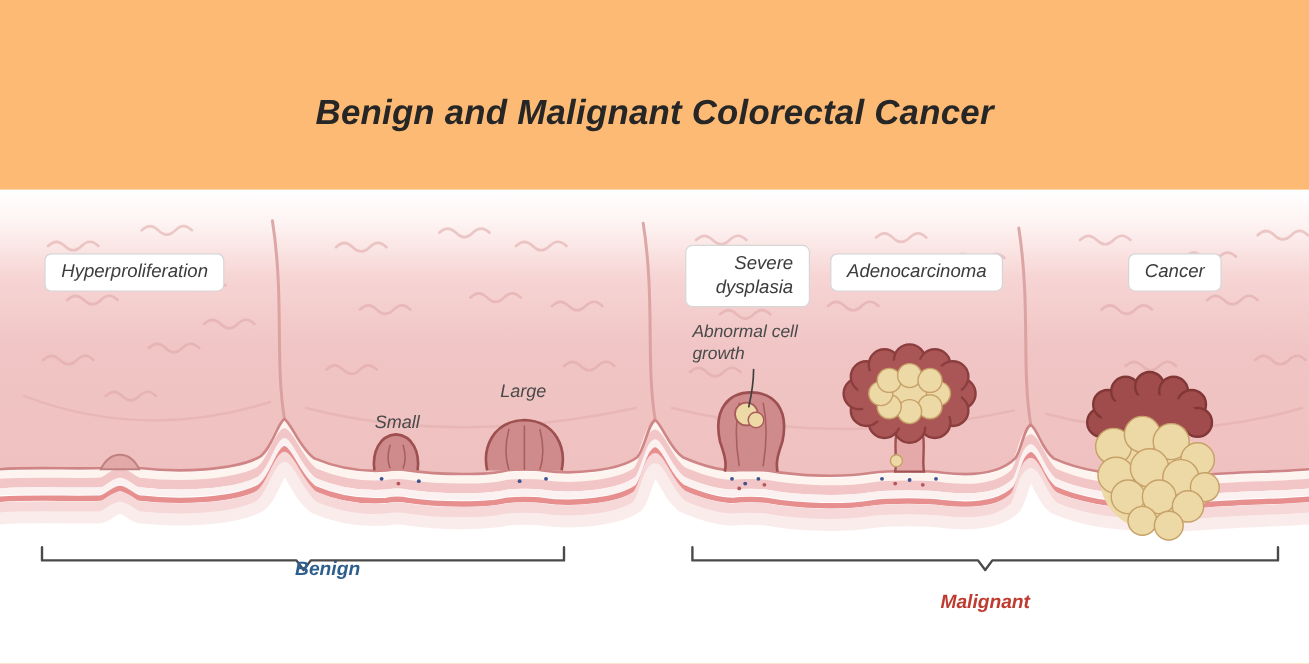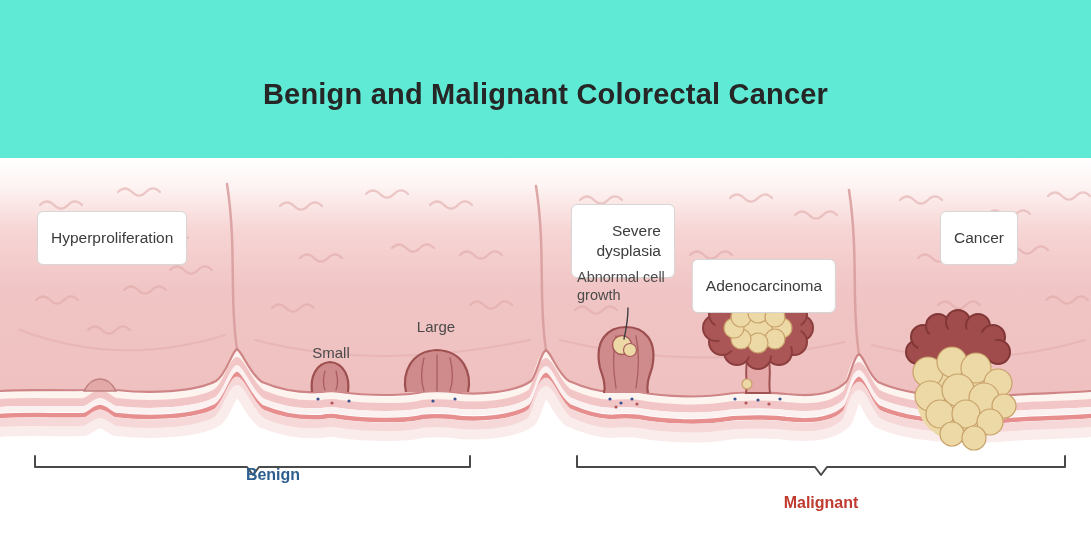--- a/index.html
+++ b/index.html
@@ -1,27 +1,28 @@
 <!DOCTYPE html>
 <html><head>
 <meta charset="utf-8">
 <style>
   html,body{margin:0;padding:0;background:#fff;}
   .canvas{
-    position:relative;width:1091px;height:553px;background:#5eead4;overflow:hidden;
+    position:relative;width:1091px;height:553px;background:#fdba74;overflow:hidden;
     font-family:"Liberation Sans", sans-serif;
+    font-style:italic;
   }
   .canvas svg{position:absolute;left:0;top:0;}
   .page-title{
     position:absolute;left:0;right:0;top:78px;text-align:center;
     font-size:29px;font-weight:bold;color:#262626;letter-spacing:.2px;
   }
   .stage-box{
     position:absolute;background:#ffffff;border:1px solid #d6d6d6;border-radius:6px;
-    padding:16px 13px;font-size:15.5px;line-height:1.3;color:#3c3c3c;text-align:center;
+    padding:5px 13px;font-size:15.5px;line-height:1.3;color:#3c3c3c;text-align:center;
     box-sizing:border-box;
   }
   .centered{transform:translateX(-50%);}
   .note{
     position:absolute;font-size:15px;color:#4a4a4a;text-align:left;transform:translateX(-50%);
     line-height:1.25;
   }
   .note.small-font{font-size:14.5px;}
   .group-label{
     position:absolute;font-size:16px;font-weight:bold;transform:translateX(-50%);text-align:center;
@@ -222,21 +223,21 @@
     <path class="pointer" d="M 628,308 C 628,320 626,330 624,339"></path>
 
     <path class="bracket" d="M 35,456 L 35,467 L 247,467 L 253,475 L 259,467 L 470,467 L 470,456"></path>
     <path class="bracket" d="M 577,456 L 577,467 L 815,467 L 821,475 L 827,467 L 1065,467 L 1065,456"></path>
   </svg>
 
   <div class="page-title">Benign and Malignant Colorectal Cancer</div>
 
   <div class="stage-box" style="left:37px;top:211px;">Hyperproliferation</div>
   <div class="stage-box centered" style="left:623px;top:204px;width:104px;text-align:right;">Severe dysplasia</div>
-  <div class="stage-box centered" style="left:764px;top:211px;margin-top:48px;">Adenocarcinoma</div>
+  <div class="stage-box centered" style="left:764px;top:211px;">Adenocarcinoma</div>
   <div class="stage-box centered" style="left:979px;top:211px;text-align:right;">Cancer</div>
 
   <div class="note" style="left:331px;top:344px;">Small</div>
   <div class="note" style="left:436px;top:318px;">Large</div>
   <div class="note small-font" style="left:623px;top:268px;width:92px;">Abnormal cell growth</div>
 
   <div class="group-label" style="left: 253px; top: 466px; color: rgb(45, 95, 142); margin-left: 20px;">Benign</div>
   <div class="group-label" style="left: 821px; top: 494px; color: rgb(191, 59, 47);">Malignant</div>
 
 </div>

